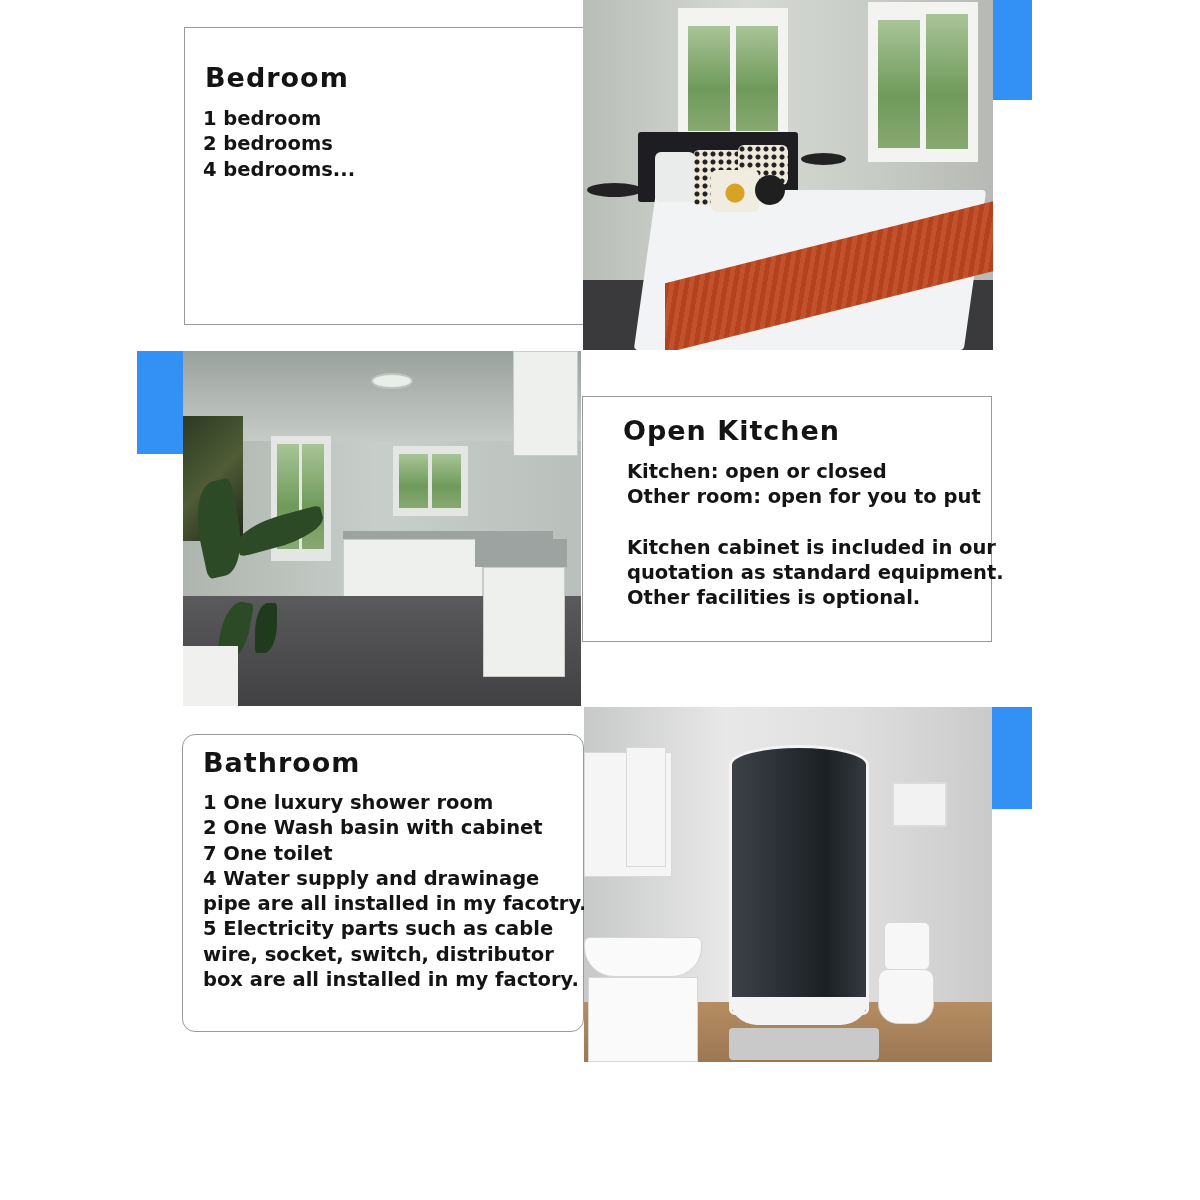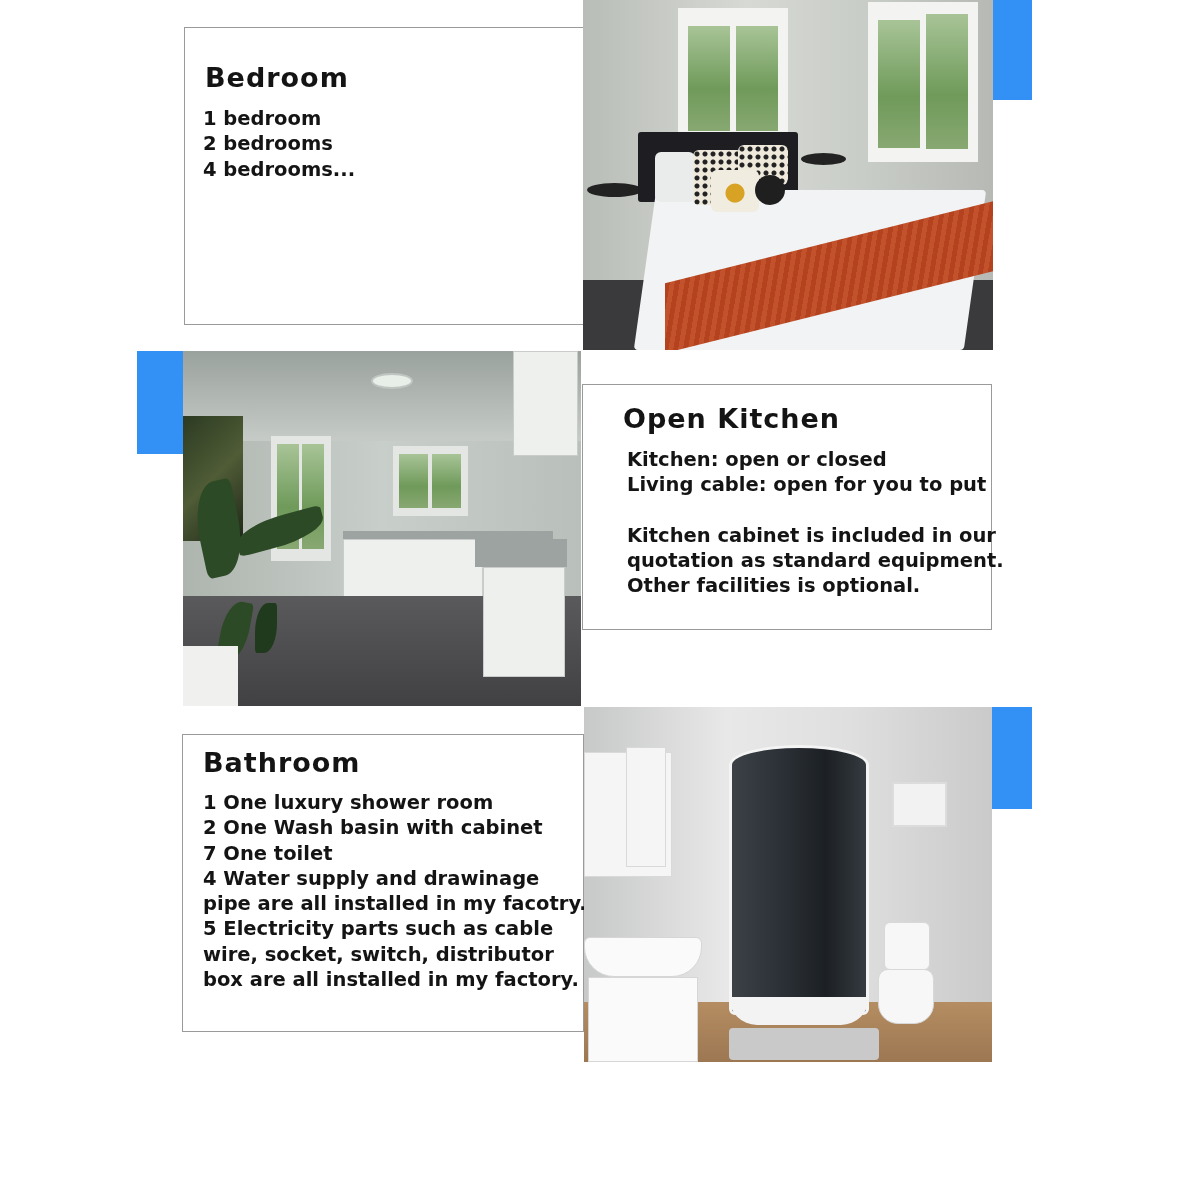--- a/index.html
+++ b/index.html
@@ -117,35 +117,35 @@
     <div class="k-cab" style="left:300px; top:216px; width:82px; height:115px;"></div>
     <div class="k-floor"></div>
     <div class="k-cab" style="left:300px; top:216px; width:82px; height:110px;"></div>
     <div class="k-plant" style="left:15px; top:130px; width:42px; height:95px; transform:rotate(-12deg);"></div>
     <div class="k-plant" style="left:52px; top:165px; width:90px; height:30px; transform:rotate(-15deg);"></div>
     <div class="k-plant" style="left:38px; top:250px; width:28px; height:60px; transform:rotate(10deg);"></div>
     <div class="k-plant" style="left:72px; top:252px; width:22px; height:50px; background:#1f3a1c;"></div>
     <div class="k-chair"></div>
   </div>
 
-  <div class="card" style="left:582px; top:384px; width:410px; height:246px; padding:18px 0 0 40px;">
+  <div class="card" style="left:582px; top:396px; width:410px; height:246px; padding:18px 0 0 40px;">
     <h2>Open Kitchen</h2>
     <div class="lines" style="margin-top:13px; padding-left:4px;">
       <div>Kitchen: open or closed</div>
-      <div>Living cable: open for you to put</div>
+      <div>Other room: open for you to put</div>
       <div class="gap"></div>
       <div>Kitchen cabinet is included in our</div>
       <div>quotation as standard equipment.</div>
       <div>Other facilities is optional.</div>
     </div>
   </div>
 </section>
 
 <section>
-  <div class="card" style="left:182px; top:734px; width:402px; height:298px; padding:12px 0 0 20px;">
+  <div class="card" style="left:182px; top:734px; width:402px; height:298px; padding:12px 0 0 20px;border-radius:13px;">
     <h2>Bathroom</h2>
     <div class="lines" style="margin-top:12px;">
       <div>1 One luxury shower room</div>
       <div>2 One Wash basin with cabinet</div>
       <div>7 One toilet</div>
       <div>4 Water supply and drawinage</div>
       <div>pipe are all installed in my facotry.</div>
       <div>5 Electricity parts such as cable</div>
       <div>wire, socket, switch, distributor</div>
       <div>box are all installed in my factory.</div>

